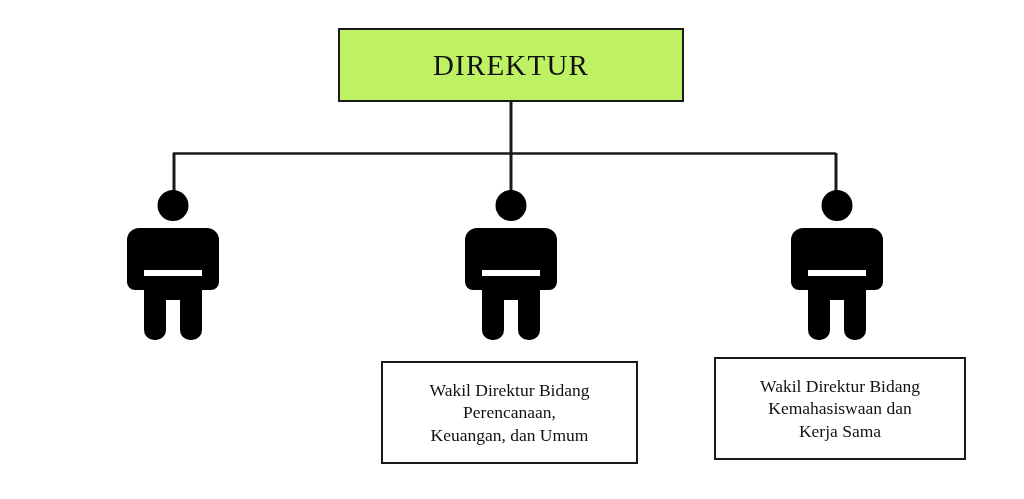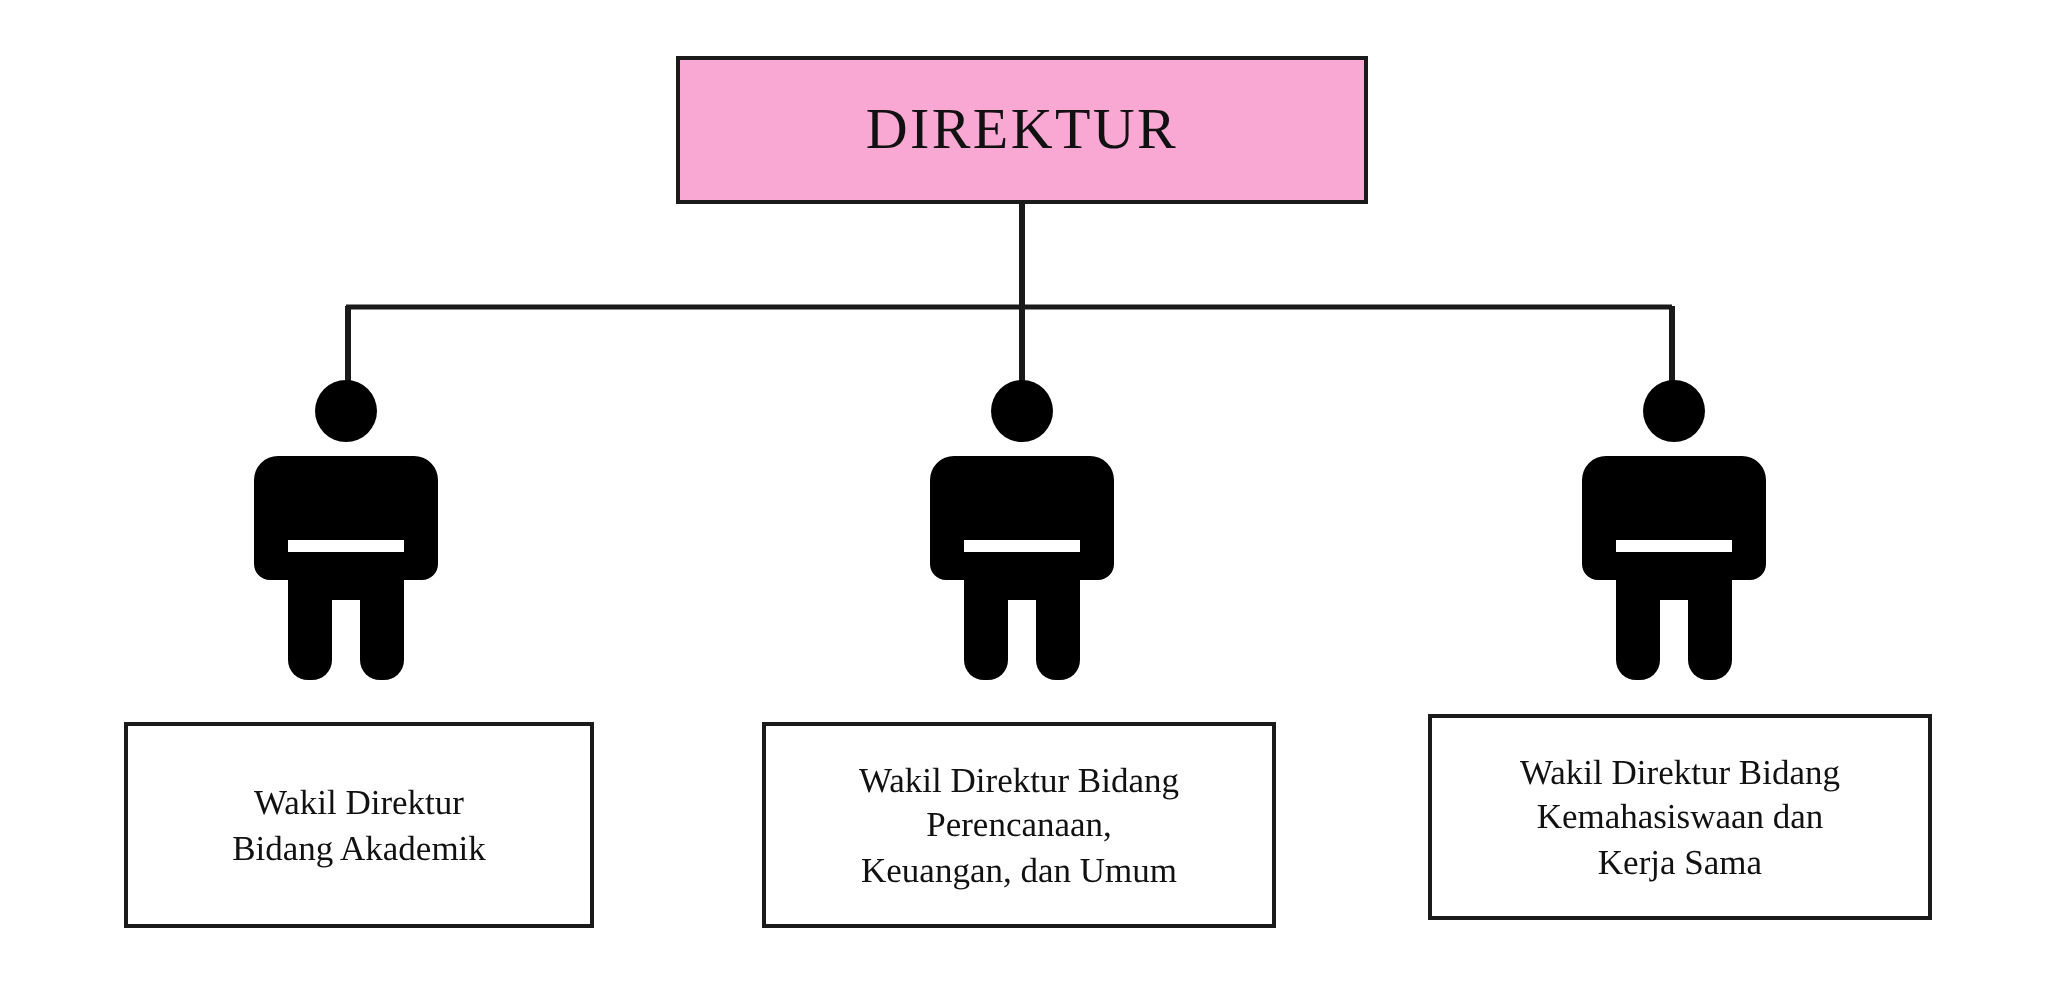--- a/index.html
+++ b/index.html
@@ -28,21 +28,21 @@
     top: 0;
     width: 1024px;
     height: 499px;
     pointer-events: none;
   }
 
   
   .node-box {
     position: absolute;
     box-sizing: border-box;
-    background: #f9a8d4;
+    background: #bef264;
     border: 2px solid #1a1a1a;
     display: flex;
     align-items: center;
     justify-content: center;
     text-align: left;
   }
   .director-box {
     left: 338px;
     top: 28px;
     width: 346px;
@@ -129,24 +129,20 @@
   </svg>
 
   <svg class="person-icon person-3" viewBox="0 0 92 150" aria-hidden="true">
     <circle cx="46" cy="15.5" r="15.5" fill="#000000"></circle>
     <path d="M12 38 h68 a12 12 0 0 1 12 12 v42 a8 8 0 0 1 -8 8 h-9 v-20 h-58 v20 h-9 a8 8 0 0 1 -8 -8 v-42 a12 12 0 0 1 12 -12 z" fill="#000000"></path>
     <rect x="17" y="86" width="22" height="64" rx="10" fill="#000000"></rect>
     <rect x="53" y="86" width="22" height="64" rx="10" fill="#000000"></rect>
     <rect x="17" y="86" width="58" height="24" fill="#000000"></rect>
   </svg>
 
-  <div class="node-box caption-box caption-1">
-    <span class="caption-label">Wakil Direktur
-Bidang Akademik</span>
-  </div>
 
   <div class="node-box caption-box caption-2">
     <span class="caption-label">Wakil Direktur Bidang
 Perencanaan,
 Keuangan, dan Umum</span>
   </div>
 
   <div class="node-box caption-box caption-3">
     <span class="caption-label">Wakil Direktur Bidang
 Kemahasiswaan dan

